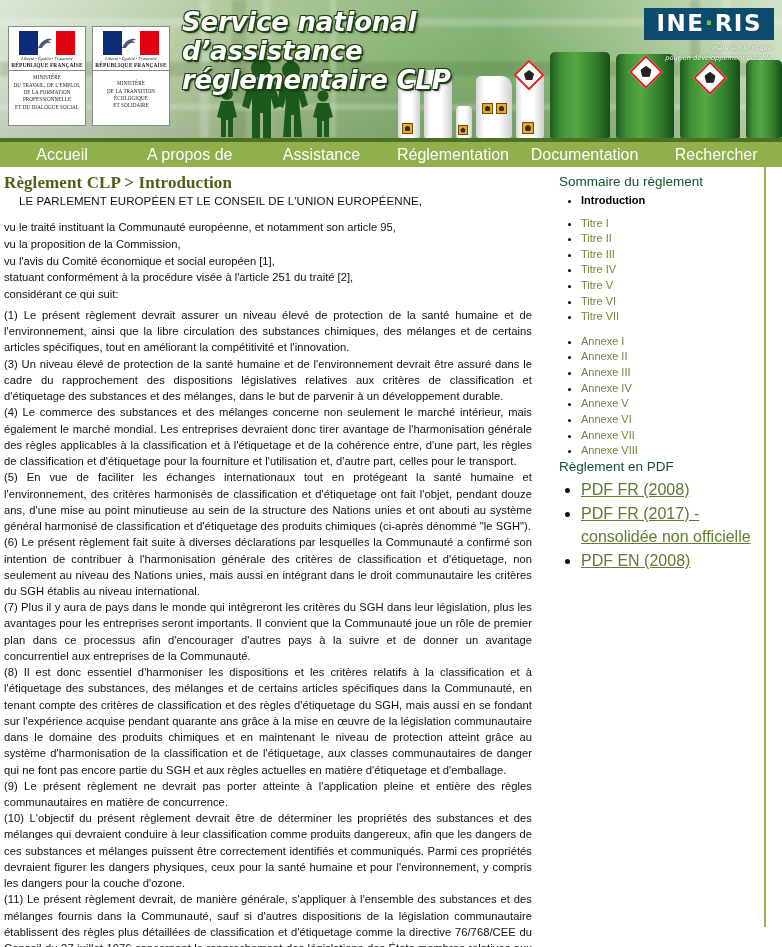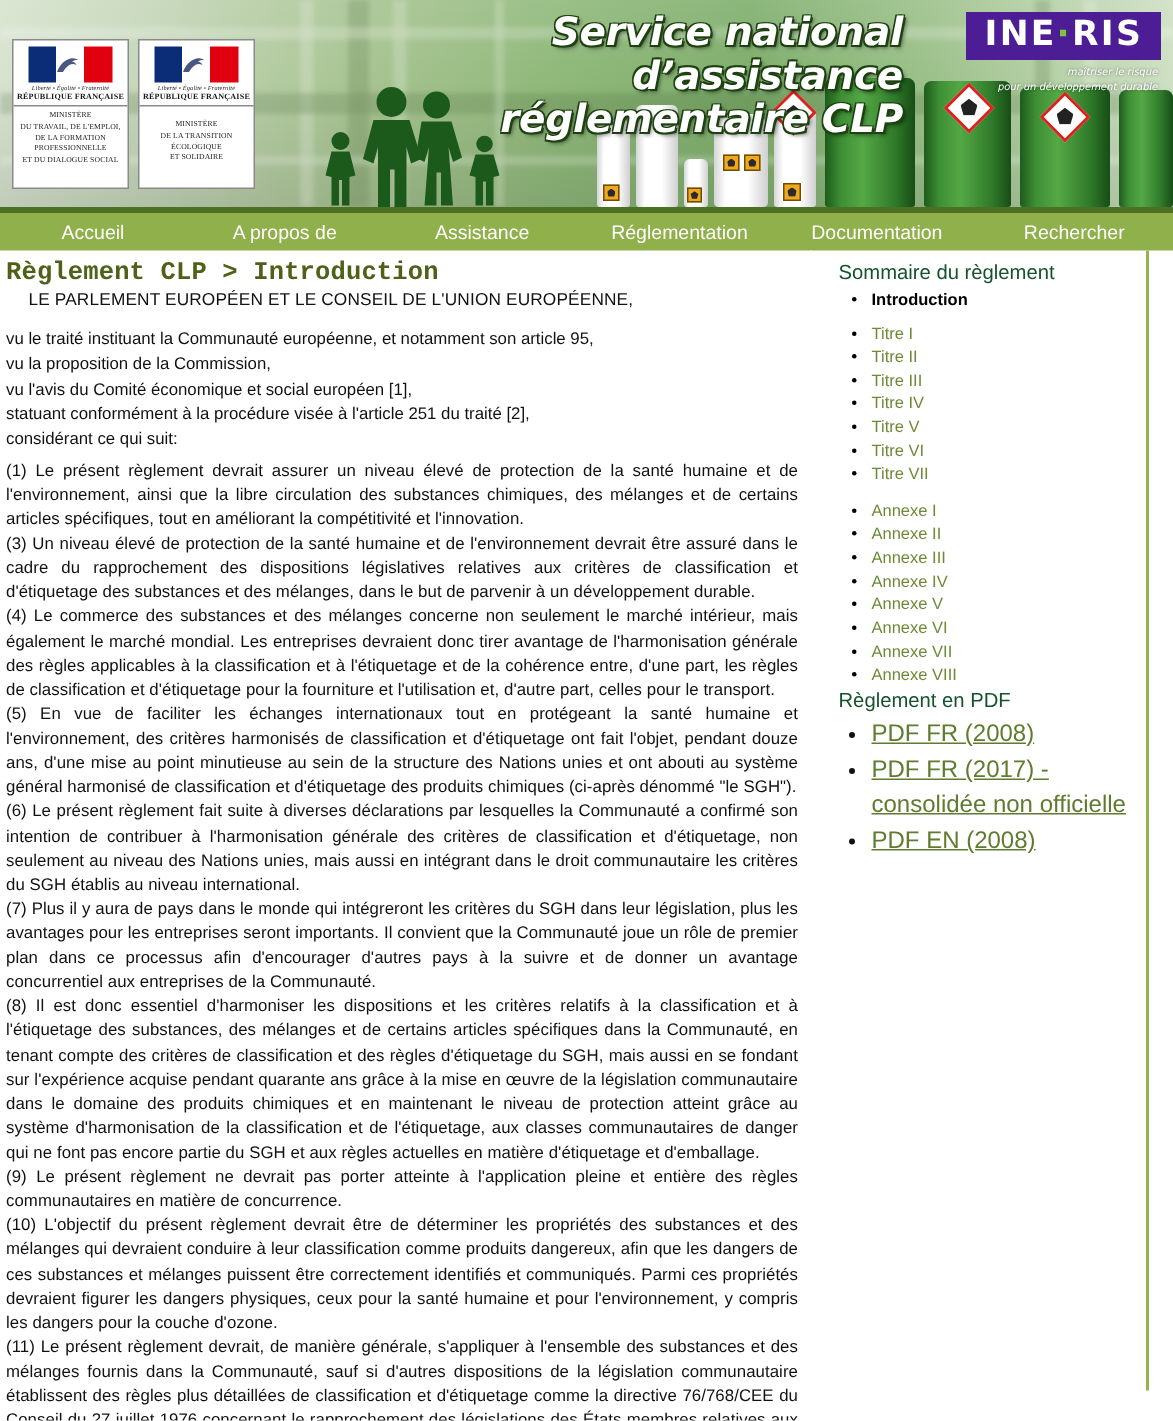--- a/index.html
+++ b/index.html
@@ -108,21 +108,20 @@
     padding: 0 1px 1px;
     min-height: 40px;
   }
 
   .title-wrap {
     position: absolute;
     left: 182px;
     top: 8px;
     z-index: 6;
     width: 420px;
-    text-align: right;
   }
   .site-title {
     font-family: "DejaVu Sans", sans-serif;
     font-weight: bold;
     font-style: italic;
     font-size: 26px;
     line-height: 1.12;
     color: #ffffff;
     text-shadow:
       1.5px 1.5px 0 #1d4210,
@@ -187,21 +186,21 @@
   }
 
   .ineris {
     position: absolute;
     right: 8px;
     top: 8px;
     z-index: 7;
     text-align: right;
   }
   .ineris-box {
-    background: #4c1d95;
+    background: #0c4a6e;
     padding: 4px 12px 5px;
     display: inline-block;
   }
   .ineris-word {
     font-family: "DejaVu Sans", sans-serif;
     font-weight: bold;
     font-size: 23px;
     letter-spacing: 1.5px;
     color: #ffffff;
     line-height: 1;
@@ -225,21 +224,21 @@
     background: #8fb04b;
     border-top: 4px solid #4c7024;
     box-sizing: border-box;
     display: flex;
     align-items: center;
   }
   .nav a {
     flex: 1 1 0;
     text-align: center;
     color: #ffffff;
-    font-size: 13px;
+    font-size: 16px;
     text-decoration: none;
     font-family: "Liberation Sans", sans-serif;
     line-height: 25px;
     white-space: nowrap;
   }
   .nav a:first-child { flex: 0 0 124px; }
 
   
   .page {
     display: flex;
@@ -259,21 +258,21 @@
     border-right: 2px solid #93b44f;
     min-height: 760px;
   }
 
   h1.page-title {
     font-size: 17px;
     font-weight: bold;
     color: #4f6118;
     margin: 0 0 2px 0;
     letter-spacing: .1px;
-    font-family: Liberation Mono, monospace;
+    font-family: Liberation Serif, serif;
   }
   .lead {
     font-size: 11.5px;
     color: #111;
     margin: 0 0 12px 15px;
     letter-spacing: .1px;
   }
   .recital {
     font-size: 11.2px;
     line-height: 1.45;

